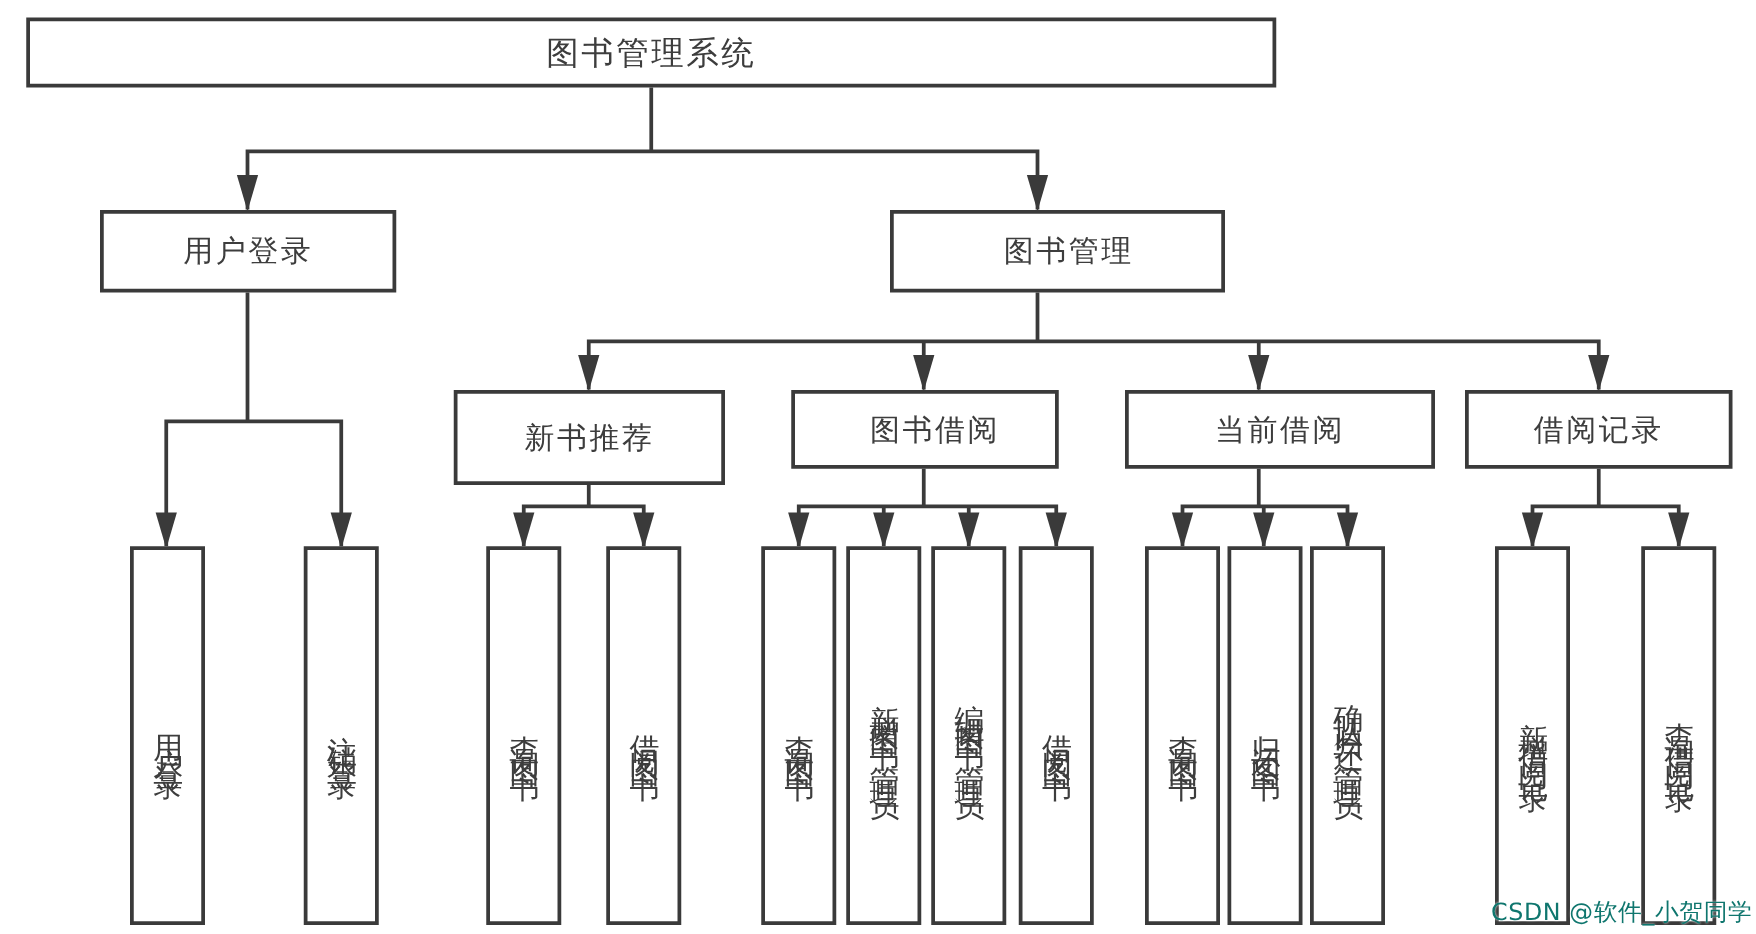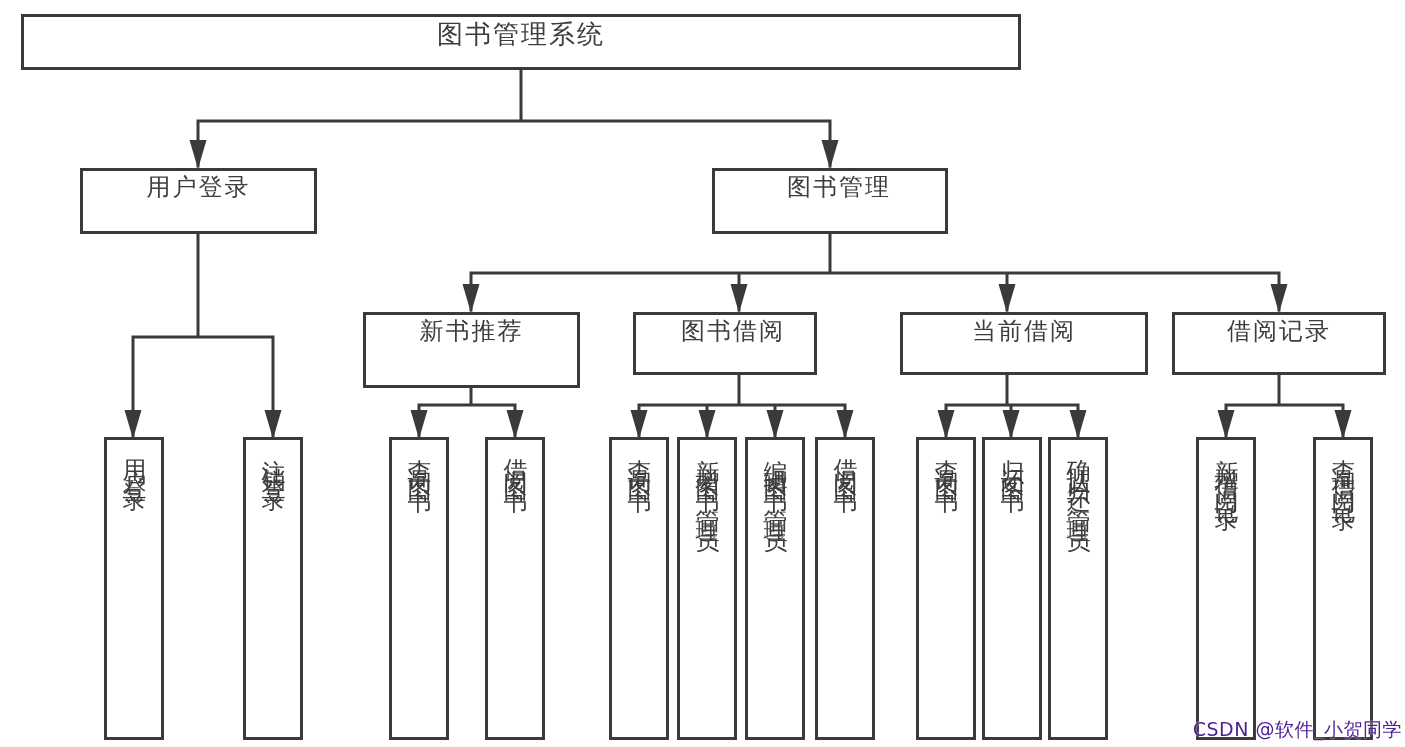--- a/index.html
+++ b/index.html
@@ -11,40 +11,41 @@
     overflow: hidden;
     font-family: "DejaVu Sans", sans-serif;
   }
   svg.wires { position: absolute; left: 0; top: 0; z-index: 1; }
   .node {
     position: absolute;
     box-sizing: border-box;
     background: #ffffff;
     border: 3px solid #3a3a3a;
     display: flex;
+    align-items: center;
     justify-content: center;
     color: #3d3d3d;
     z-index: 2;
   }
   .root-node { font-size: 26px; letter-spacing: 2px; font-weight: 500; }
   .h-node    { font-size: 24px; letter-spacing: 2px; font-weight: 500; }
   .leaf-node span {
     writing-mode: vertical-rl;
     text-orientation: mixed;
     font-size: 24px;
     letter-spacing: 10px;
     line-height: 1.05;
     font-weight: 500;
   }
   .watermark {
     position: absolute;
     right: 3px;
     bottom: 4px;
     z-index: 3;
-    color: #4c1d95;
+    color: #0f766e;
     font-size: 19px;
     letter-spacing: 0.5px;
     text-shadow: 0 0 2px #ffffff;
     white-space: nowrap;
   }
 </style>
 </head>
 <body>
 
 <div id="canvas">
@@ -89,28 +90,28 @@
     </g>
   </svg>
 
   <div class="node root-node" style="left:21px; top:14px; width:1000px; height:56px;">
     <span>图书管理系统</span>
   </div>
 
   <div class="node h-node" style="left:80px; top:168px; width:237px; height:66px;">
     <span>用户登录</span>
   </div>
-  <div class="node h-node" style="left:712px; top:168px; width:236px; height:66px;padding-left:18px;">
+  <div class="node h-node" style="left:712px; top:168px; width:268px; height:66px;padding-left:18px;">
     <span>图书管理</span>
   </div>
 
   <div class="node h-node" style="left:363px; top:312px; width:217px; height:76px;">
     <span>新书推荐</span>
   </div>
-  <div class="node h-node" style="left:633px; top:312px; width:184px; height:63px;padding-left:16px;">
+  <div class="node h-node" style="left:633px; top:312px; width:214px; height:63px;padding-left:16px;">
     <span>图书借阅</span>
   </div>
   <div class="node h-node" style="left:900px; top:312px; width:248px; height:63px;">
     <span>当前借阅</span>
   </div>
   <div class="node h-node" style="left:1172px; top:312px; width:214px; height:63px;">
     <span>借阅记录</span>
   </div>
 
   <div class="node leaf-node" style="left:104px; top:437px; width:60px; height:303px;">

